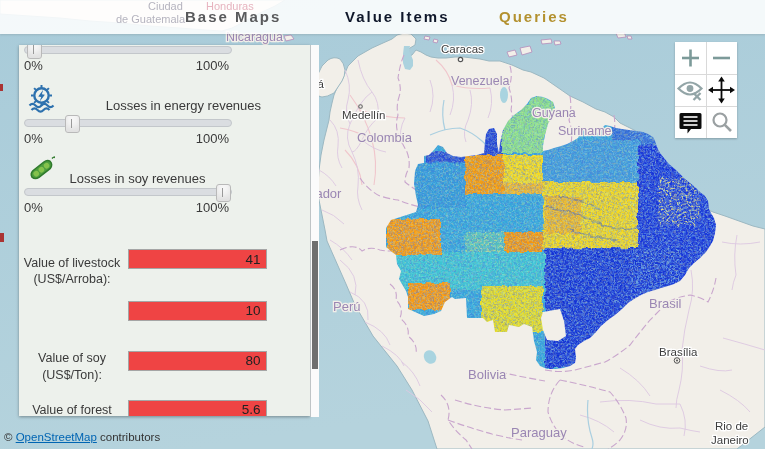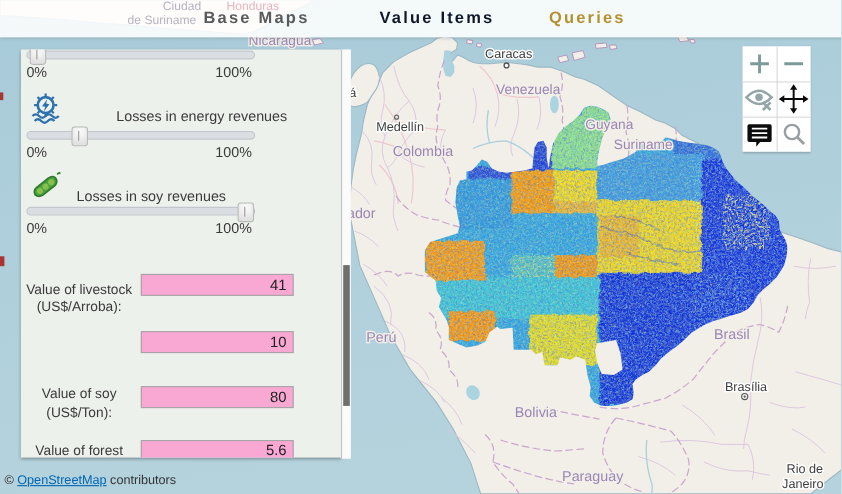--- a/index.html
+++ b/index.html
@@ -8,21 +8,21 @@
   .hdr{position:absolute;left:0;top:0;width:765px;height:34px;background:rgba(255,255,255,0.87);z-index:20;box-shadow:0 1px 2px rgba(100,110,115,0.25);}
   .tab{position:absolute;top:8px;font-size:15px;font-weight:bold;letter-spacing:2px;white-space:nowrap;}
   .panel{position:absolute;left:19px;top:45px;width:291px;height:371px;background:#edf1ec;z-index:15;overflow:hidden;box-shadow:0 1px 3px rgba(0,0,0,0.35);}
   .sbar{position:absolute;left:310px;top:45px;width:8px;height:372px;background:#fbfbfb;z-index:16;border-left:1px solid #bfc4c6;}
   .sthumb{position:absolute;left:1px;top:196px;width:6px;height:128px;background:#6f6f6f;}
   .track{position:absolute;height:6px;background:#dadde1;border:1px solid #c3c7cb;border-radius:4px;}
   .handle{position:absolute;width:13px;height:16px;background:#f7f7f7;border:1px solid #b9b9b9;border-radius:3px;box-shadow:inset 0 -5px 6px #dfdfdf;}
   .handle i{position:absolute;left:5px;top:3px;width:1px;height:9px;background:#999;}
   .plabel{position:absolute;font-size:13px;color:#3a3a3a;}
   .vlab{font-size:12.5px;}
-  .inp{position:absolute;left:108.5px;width:132px;height:18px;border:1px solid #a5a5a5;background:#f9a8d4;font-size:13.5px;color:#222;text-align:right;padding:0 5px 0 0;font-family:"Liberation Sans",sans-serif;}
+  .inp{position:absolute;left:108.5px;width:132px;height:18px;border:1px solid #a5a5a5;background:#ef4444;font-size:13.5px;color:#222;text-align:right;padding:0 5px 0 0;font-family:"Liberation Sans",sans-serif;}
   .ctl{position:absolute;left:675px;top:42px;width:62px;height:96px;background:#fff;z-index:18;box-shadow:0 1px 2px rgba(0,0,0,0.25);}
   .ctl .cell{position:absolute;width:31px;height:32px;}
   .attrib{position:absolute;left:4px;top:431px;font-size:11.5px;color:#333;z-index:18;}
   .attrib a{color:#0065b3;text-decoration:underline;}
 </style>
 </head>
 <body>
 <div class="stage">
 <svg class="map" width="765" height="449" viewBox="0 0 765 449">
 <defs>
@@ -177,21 +177,21 @@
       <circle cx="677" cy="360.5" r="1" fill="#555"></circle>
 <text x="715" y="430" font-size="11.5" fill="#3d3d3d" style="paint-order:stroke" stroke="#ffffff" stroke-width="2.5">Rio de</text>
 <text x="711" y="444" font-size="11.5" fill="#3d3d3d" style="paint-order:stroke" stroke="#ffffff" stroke-width="2.5">Janeiro</text>
 
 <rect x="0" y="84" width="3" height="7" fill="#a33"></rect>
 <rect x="0" y="233" width="4" height="9" fill="#a33"></rect>
 <text x="281" y="88" font-size="11.5" fill="#3d3d3d" style="paint-order:stroke" stroke="#ffffff" stroke-width="2.5">Panamá</text>
     </svg>
   <div class="hdr">
       <span style="position:absolute;left:148px;top:0px;font-size:11px;color:rgba(120,118,140,0.55);">Ciudad</span>
-      <span style="position:absolute;left:116px;top:13px;font-size:11px;color:rgba(120,118,140,0.55);">de Suriname</span>
+      <span style="position:absolute;left:116px;top:13px;font-size:11px;color:rgba(120,118,140,0.55);">de Guatemala</span>
       <span style="position:absolute;left:206px;top:0px;font-size:11px;color:rgba(215,130,150,0.6);text-align:right;">Honduras</span>
     <span class="tab" style="left:185px;color:#595a5c;">Base Maps</span>
     <span class="tab" style="left:345px;color:#0f172a;">Value Items</span>
     <span class="tab" style="left:499px;color:#b3912f;">Queries</span>
   </div>
   <div class="panel">
     <div class="track" style="left:4.5px;top:1px;width:206px;"></div>
     <div class="handle" style="left:8px;top:-4px;">
         <i></i>
       </div>

